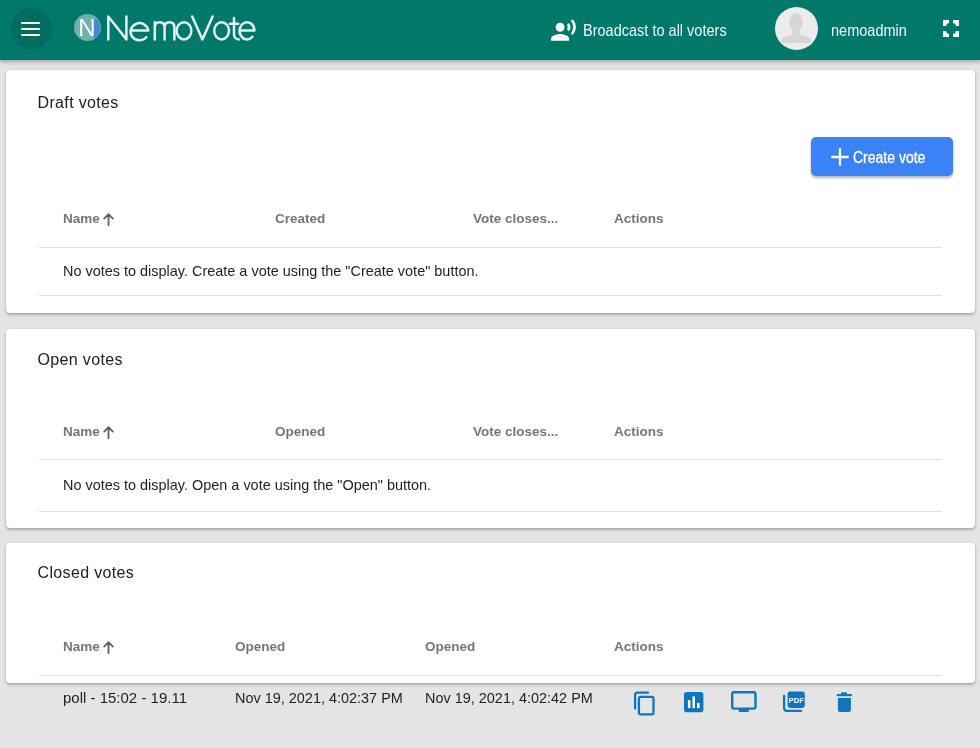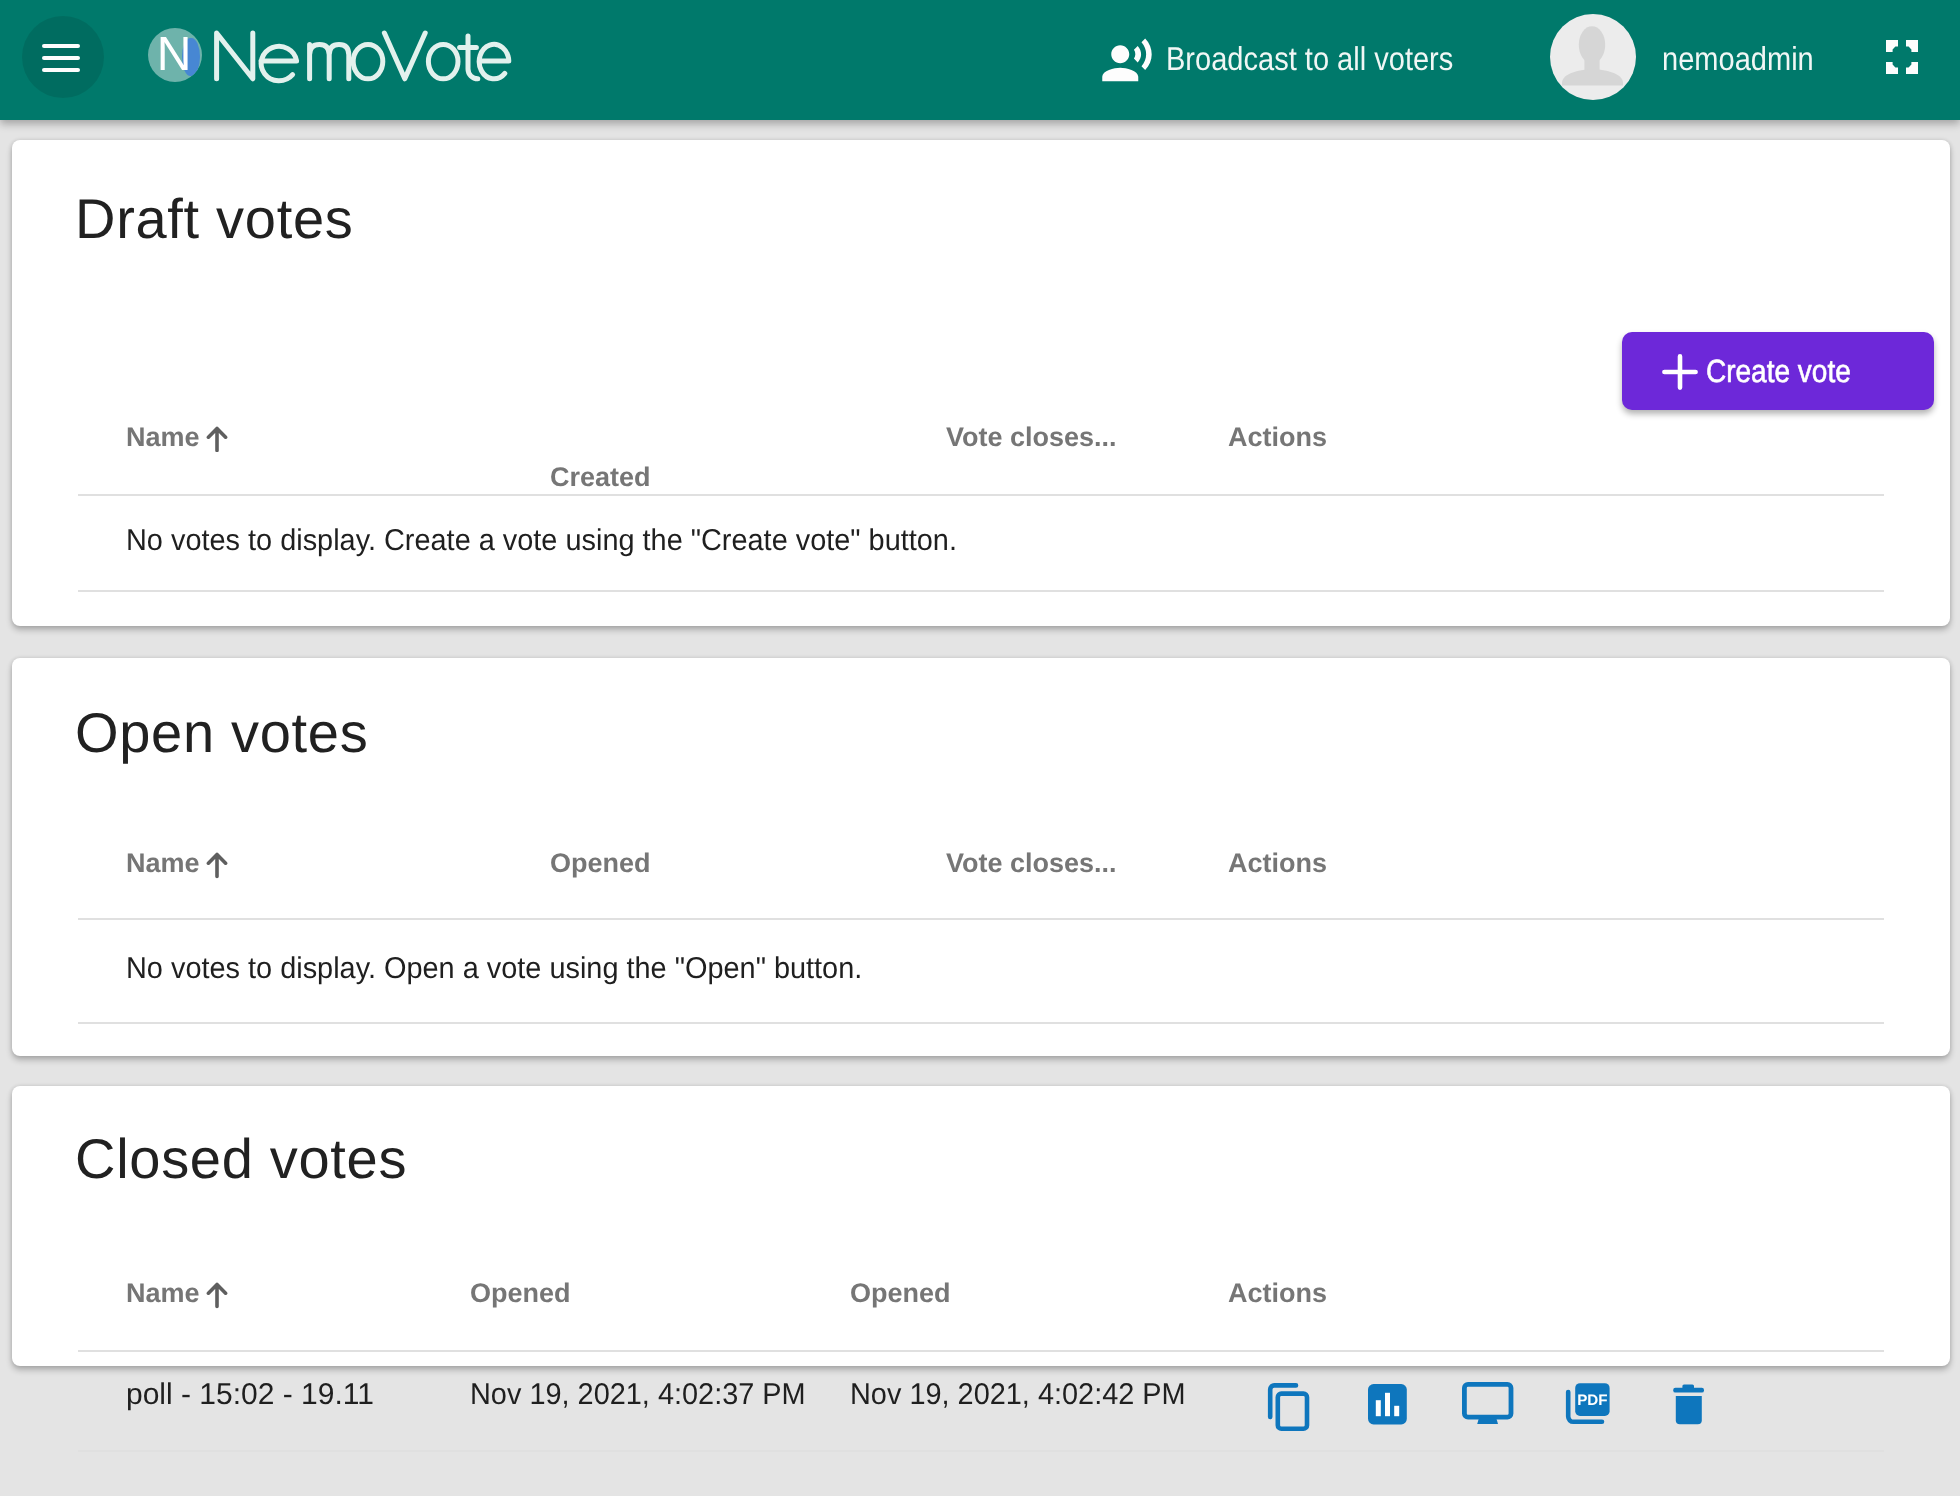--- a/index.html
+++ b/index.html
@@ -35,34 +35,34 @@
   .avatar { position:absolute; left:775px; top:7px; }
   .username { position:absolute; left:831px; top:20.5px; font-size:16.5px; color:#f0f7f5; transform:scaleX(0.88); transform-origin:0 0; }
   .fs-icon { position:absolute; left:942.5px; top:20px; }
 
   
   .card {
     position:absolute; left:6px; width:969px; background:#fff;
     border-radius:4px;
     box-shadow:0 2px 3px rgba(0,0,0,0.24), 0 0 2px rgba(0,0,0,0.12);
   }
-  .card h2 { position:absolute; left:31.5px; font-size:28px; font-weight:400; color:#212121; letter-spacing:0.35px; }
+  .card h2 { position:absolute; left:31.5px; font-size:16px; font-weight:400; color:#212121; letter-spacing:0.35px; }
   .hline { position:absolute; left:33px; width:903px; height:1px; background:#e0e0e0; }
   .th { position:absolute; font-size:13.5px; color:#767676;font-weight:bold; }
   .td { position:absolute; font-size:15px; color:#1f1f1f; transform:scaleX(0.963); transform-origin:0 0; white-space:nowrap; }
   .tdn { transform:none; }
   .sort-arrow { position:absolute; }
 
   #card1 { top:70px; height:243px; }
   #card2 { top:329px; height:199px; }
   #card3 { top:543px; height:140px; }
 
   .create-btn {
-    position:absolute; left:805px; top:96px; width:156px; height:39px;
-    background:#6d28d9; border-radius:5px; color:#fff;
+    position:absolute; left:805px; top:67px; width:142px; height:39px;
+    background:#3b82f6; border-radius:5px; color:#fff;
     box-shadow:0 2px 3px rgba(0,0,0,0.3);
   }
   .create-btn svg { position:absolute; left:20px; top:11px; }
   .create-btn span { position:absolute; left:41.5px; top:12px; font-size:16px; color:#fff; -webkit-text-stroke:0.3px #fff;
     transform:scaleX(0.875); transform-origin:0 0; white-space:nowrap; }
   .aicon { position:absolute; top:0; }
 </style>
 </head>
 <body>
 
@@ -124,21 +124,21 @@
   <div class="create-btn">
       <svg width="18" height="18" viewBox="0 0 18 18">
         <path d="M1.2 9 H16.8 M9 1.2 V16.8" stroke="#fff" stroke-width="2.3" stroke-linecap="round"></path>
       </svg>
       <span>Create vote</span>
     </div>
   <span class="th" style="left:57px; top:140.5px;">Name</span>
   <svg class="sort-arrow" style="left:97px; top:142.6px;" width="11" height="13.5" viewBox="0 0 11 13.5">
       <path d="M5.5 12.2 V1.3 M1.2 5.6 L5.5 1.2 L9.8 5.6" stroke="#5f5f5f" stroke-width="1.8" fill="none" stroke-linecap="round" stroke-linejoin="round"></path>
     </svg>
-  <span class="th" style="left:269px; top:140.5px;margin-top:20px;">Created</span>
+  <span class="th" style="left:269px; top:140.5px;">Created</span>
   <span class="th" style="left:467px; top:140.5px;">Vote closes...</span>
   <span class="th" style="left:608px; top:140.5px;">Actions</span>
   <div class="hline" style="top:177px;"></div>
   <span class="td" style="left:57px; top:192px;">No votes to display. Create a vote using the "Create vote" button.</span>
   <div class="hline" style="top:225px;"></div>
 </div>
 
 <div class="card" id="card2">
   <h2 style="top:22px;">Open votes</h2>
   <span class="th" style="left:57px; top:94.5px;">Name</span>

